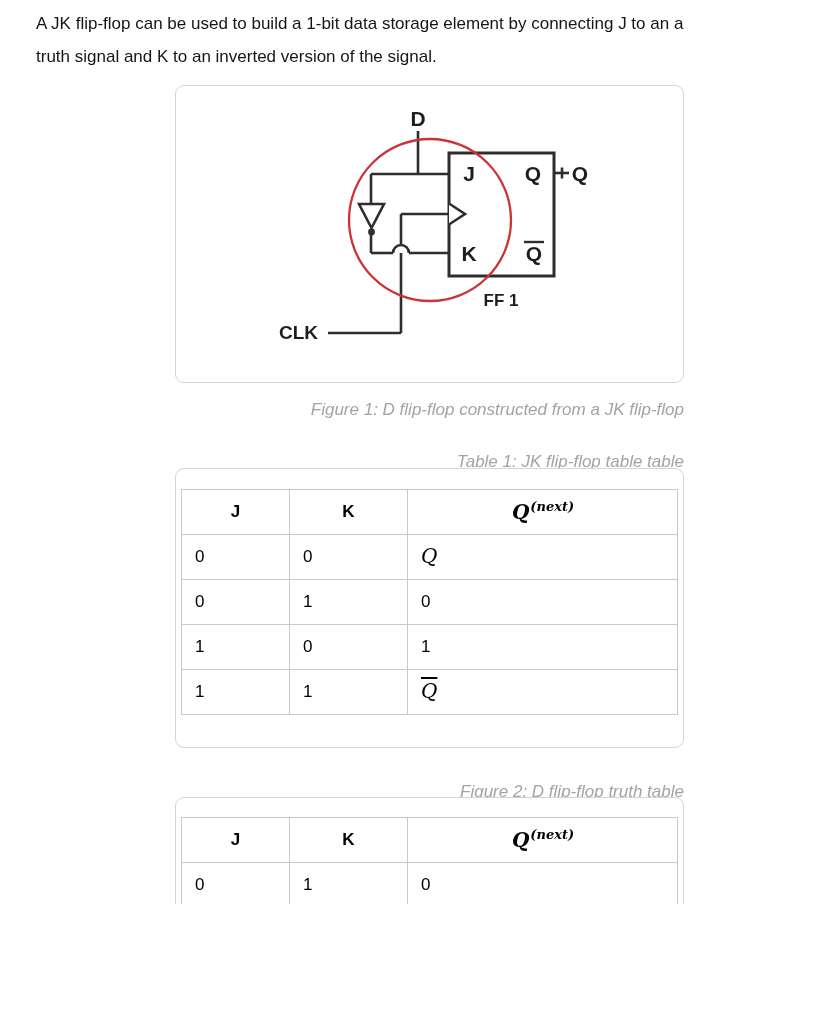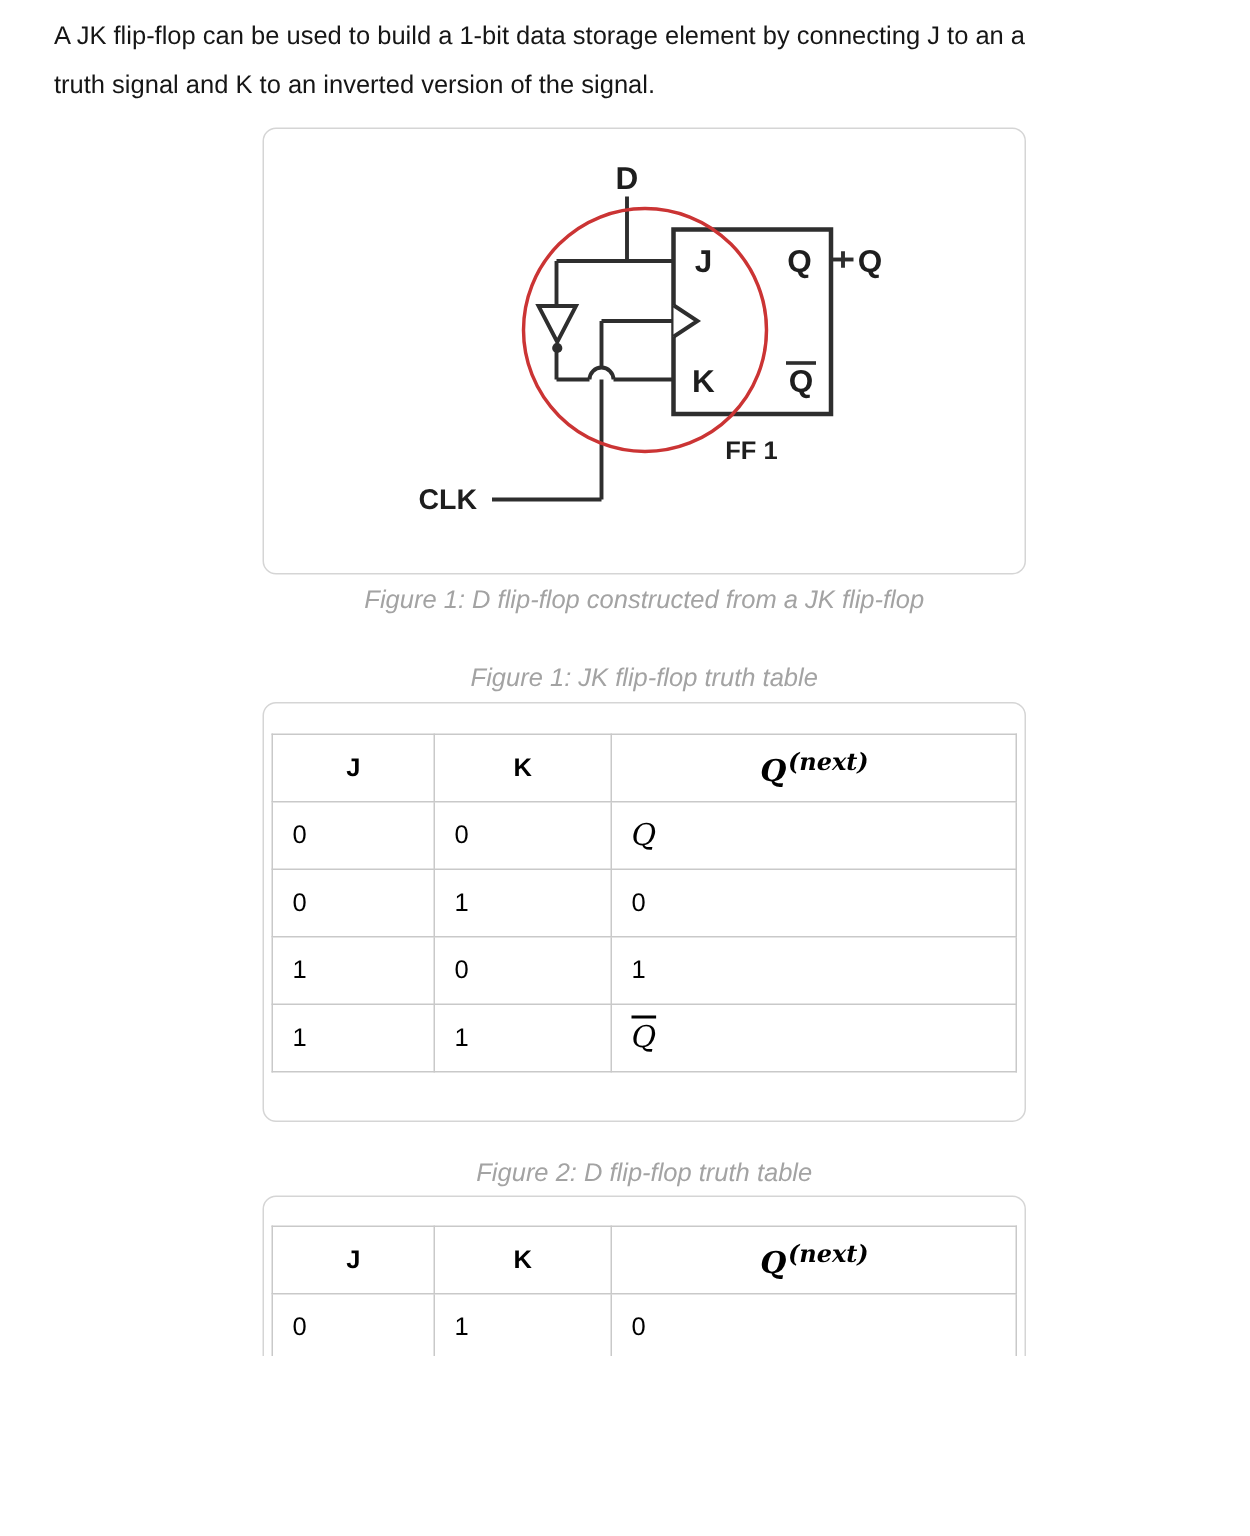--- a/index.html
+++ b/index.html
@@ -17,22 +17,22 @@
 
   .panel {
     position:absolute; left:175px; width:509px; box-sizing:border-box;
     background:#fff; border:1px solid #d5d5d5; border-radius:9px;
   }
   #figure-panel { top:85px; height:298px; }
   #table1-panel { top:468px; height:280px; padding:20px 5px 24px 5px; }
   #table2-panel { top:797px; height:185px; padding:19px 5px 24px 5px; }
 
   .caption {
-    position:absolute; left:175px; width:509px; text-align:center;
-    font-style:italic; font-size:17px; color:#a3a3a3;
+    position:absolute; left:175px; width:509px; text-align:right;
+    font-style:italic; font-size:17px; color:#a3a3a3;margin-top:10px;
   }
   #figure-caption { top:390px; }
   #table1-caption { top:442px; }
   #table2-caption { top:772px; }
 
   table.truth {
     width:100%; border-collapse:collapse; table-layout:fixed;
     background:#fff;
   }
   table.truth th, table.truth td {
@@ -42,21 +42,21 @@
   table.truth th { font-size:17px; font-weight:bold; text-align:center; }
   table.truth td { font-size:17px; text-align:left; padding-left:13px; }
 
   .mq {
     font-family:"DejaVu Serif", serif;
     font-style:italic; font-size:20px; line-height:1;
   }
   .mq-bold { font-weight:bold; }
   sup.mq-sup {
     font-family:"DejaVu Serif", serif; font-style:italic; font-weight:bold;
-    font-size:16px; position:relative; top:-1px; left:1px;
+    font-size:13px; position:relative; top:-1px; left:1px;
   }
   .ovl { text-decoration:overline; }
 
   svg text { user-select:none; }
 </style>
 </head>
 <body>
 
 <div class="page">
 
@@ -97,21 +97,21 @@
         <text x="357" y="95">Q</text>
         <text x="358" y="175">Q</text>
         <text x="404" y="95">Q</text>
         <text x="325" y="220" font-size="17">FF 1</text>
         <text x="142" y="253" text-anchor="end" font-size="19" font-weight="700">CLK</text>
       </g>
     </svg>
   </div>
 
   <div class="caption" id="figure-caption">Figure 1: D flip-flop constructed from a JK flip-flop</div>
-  <div class="caption" id="table1-caption">Figure 1: JK flip-flop truth table</div>
+  <div class="caption" id="table1-caption">Table 1: JK flip-flop table table</div>
   <div class="caption" id="table2-caption">Figure 2: D flip-flop truth table</div>
 
   <div class="panel" id="table1-panel">
     <table class="truth">
       <colgroup>
           <col style="width:108px">
           <col style="width:118px">
           <col>
         </colgroup>
       <thead>

